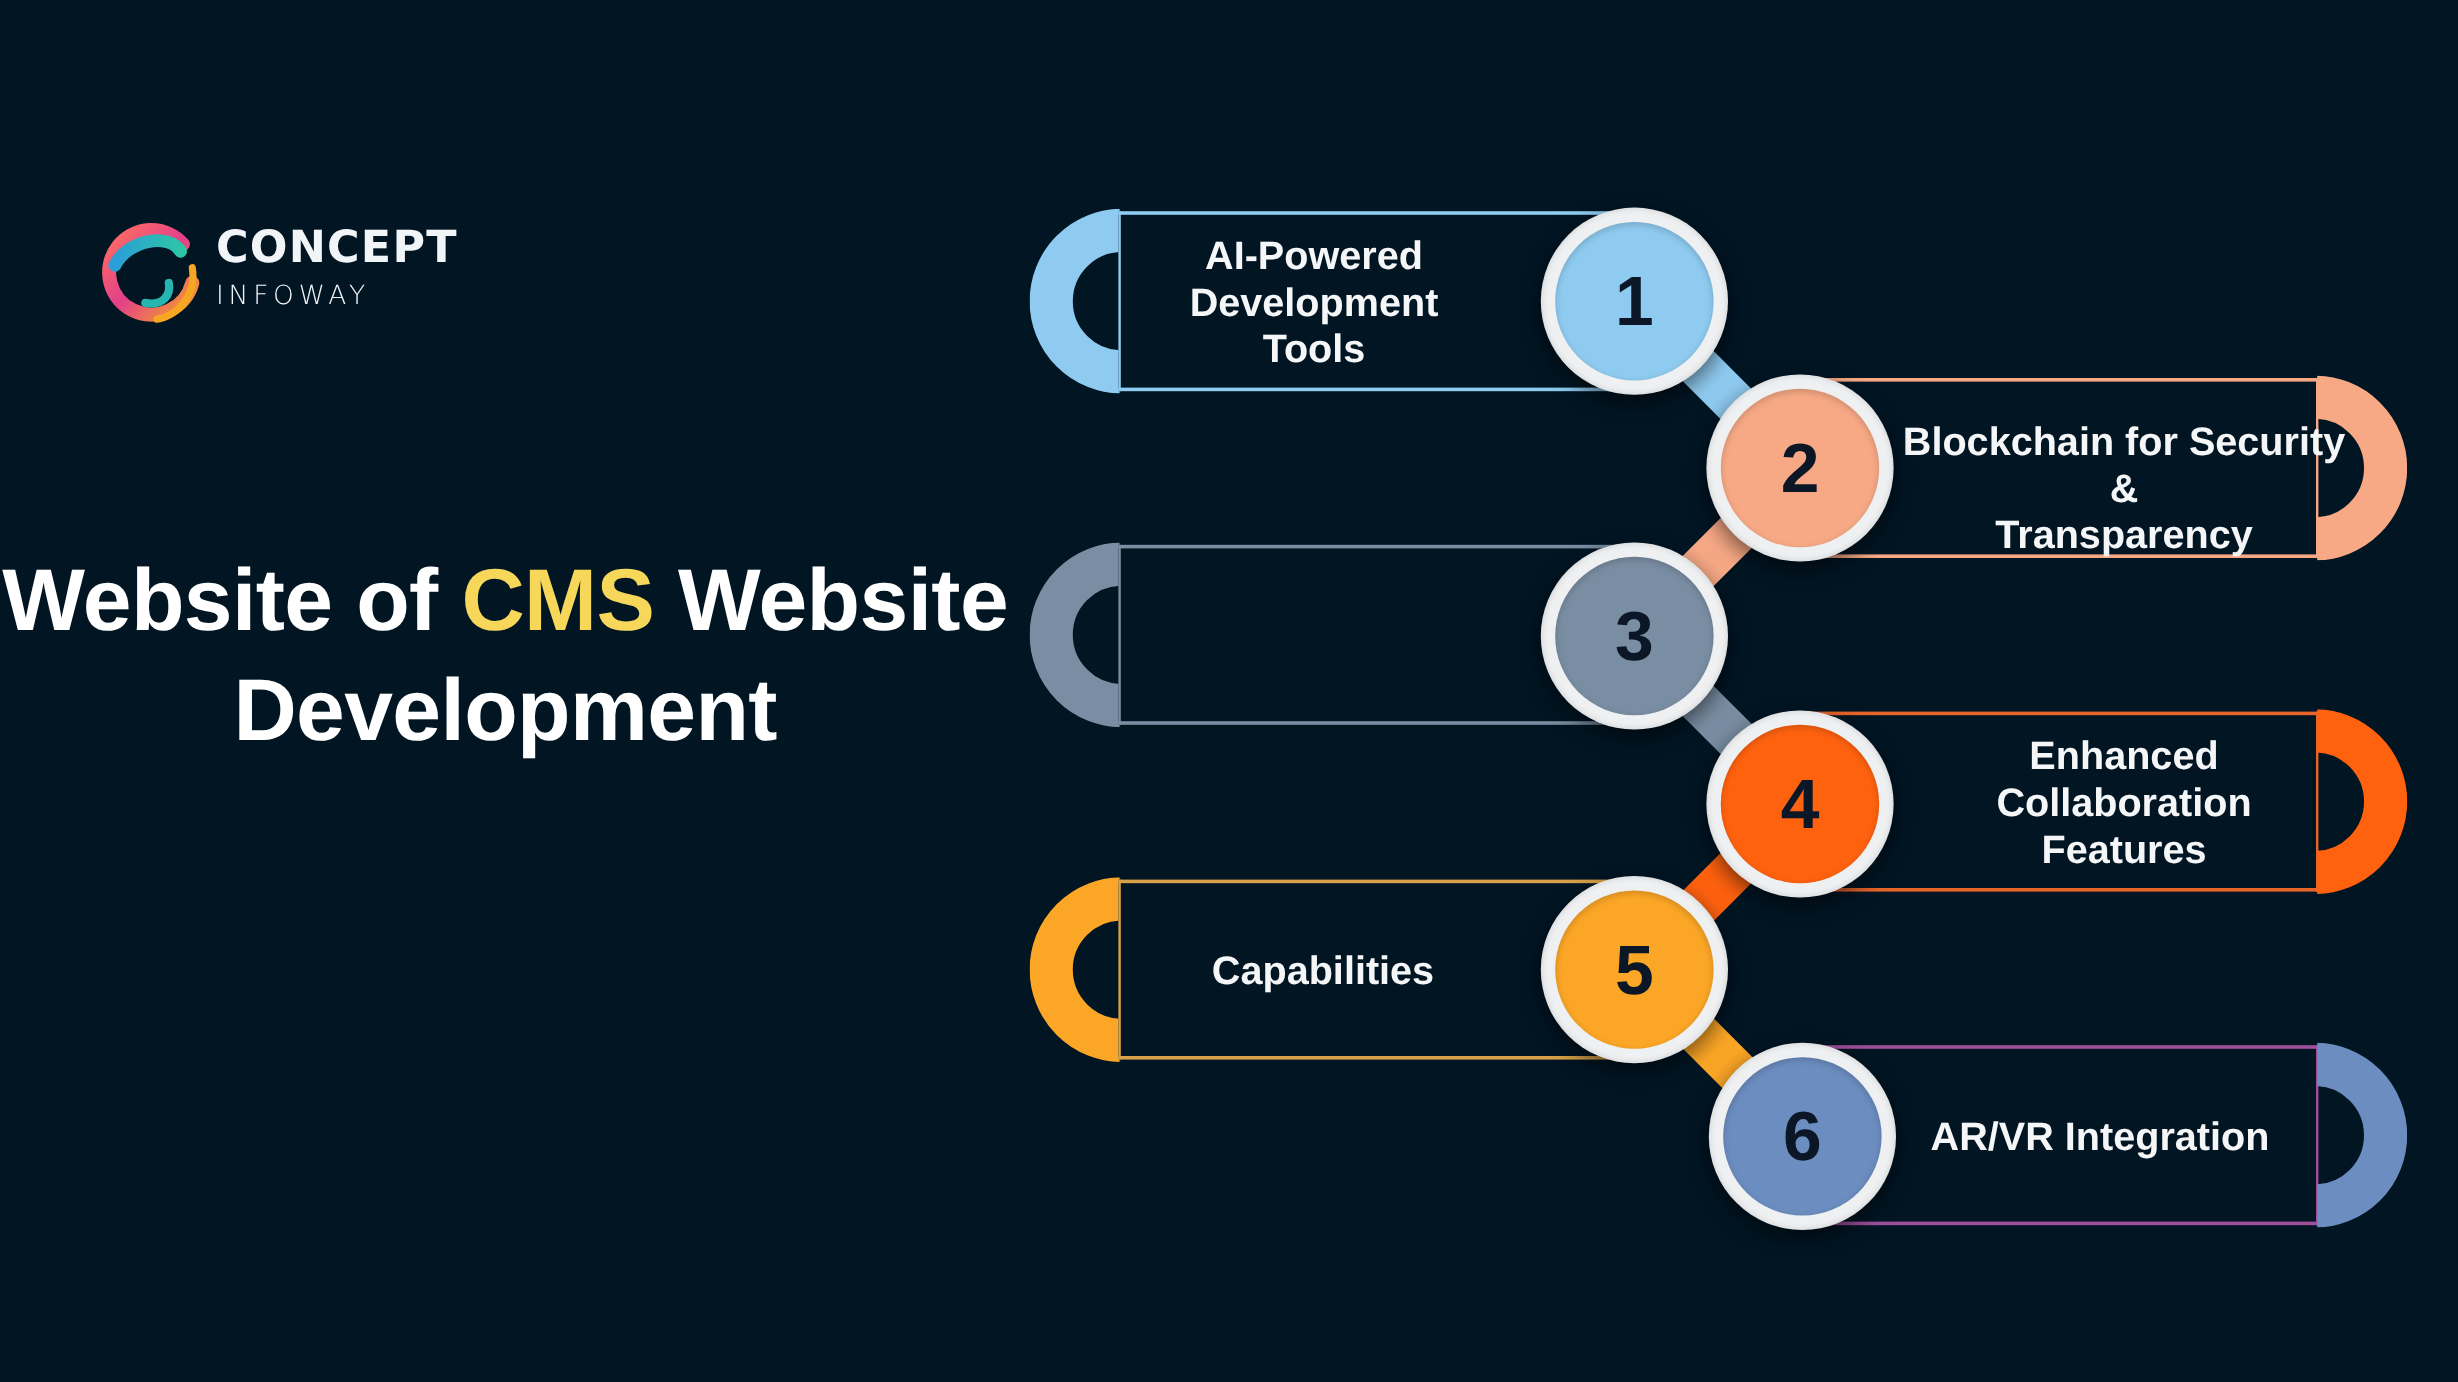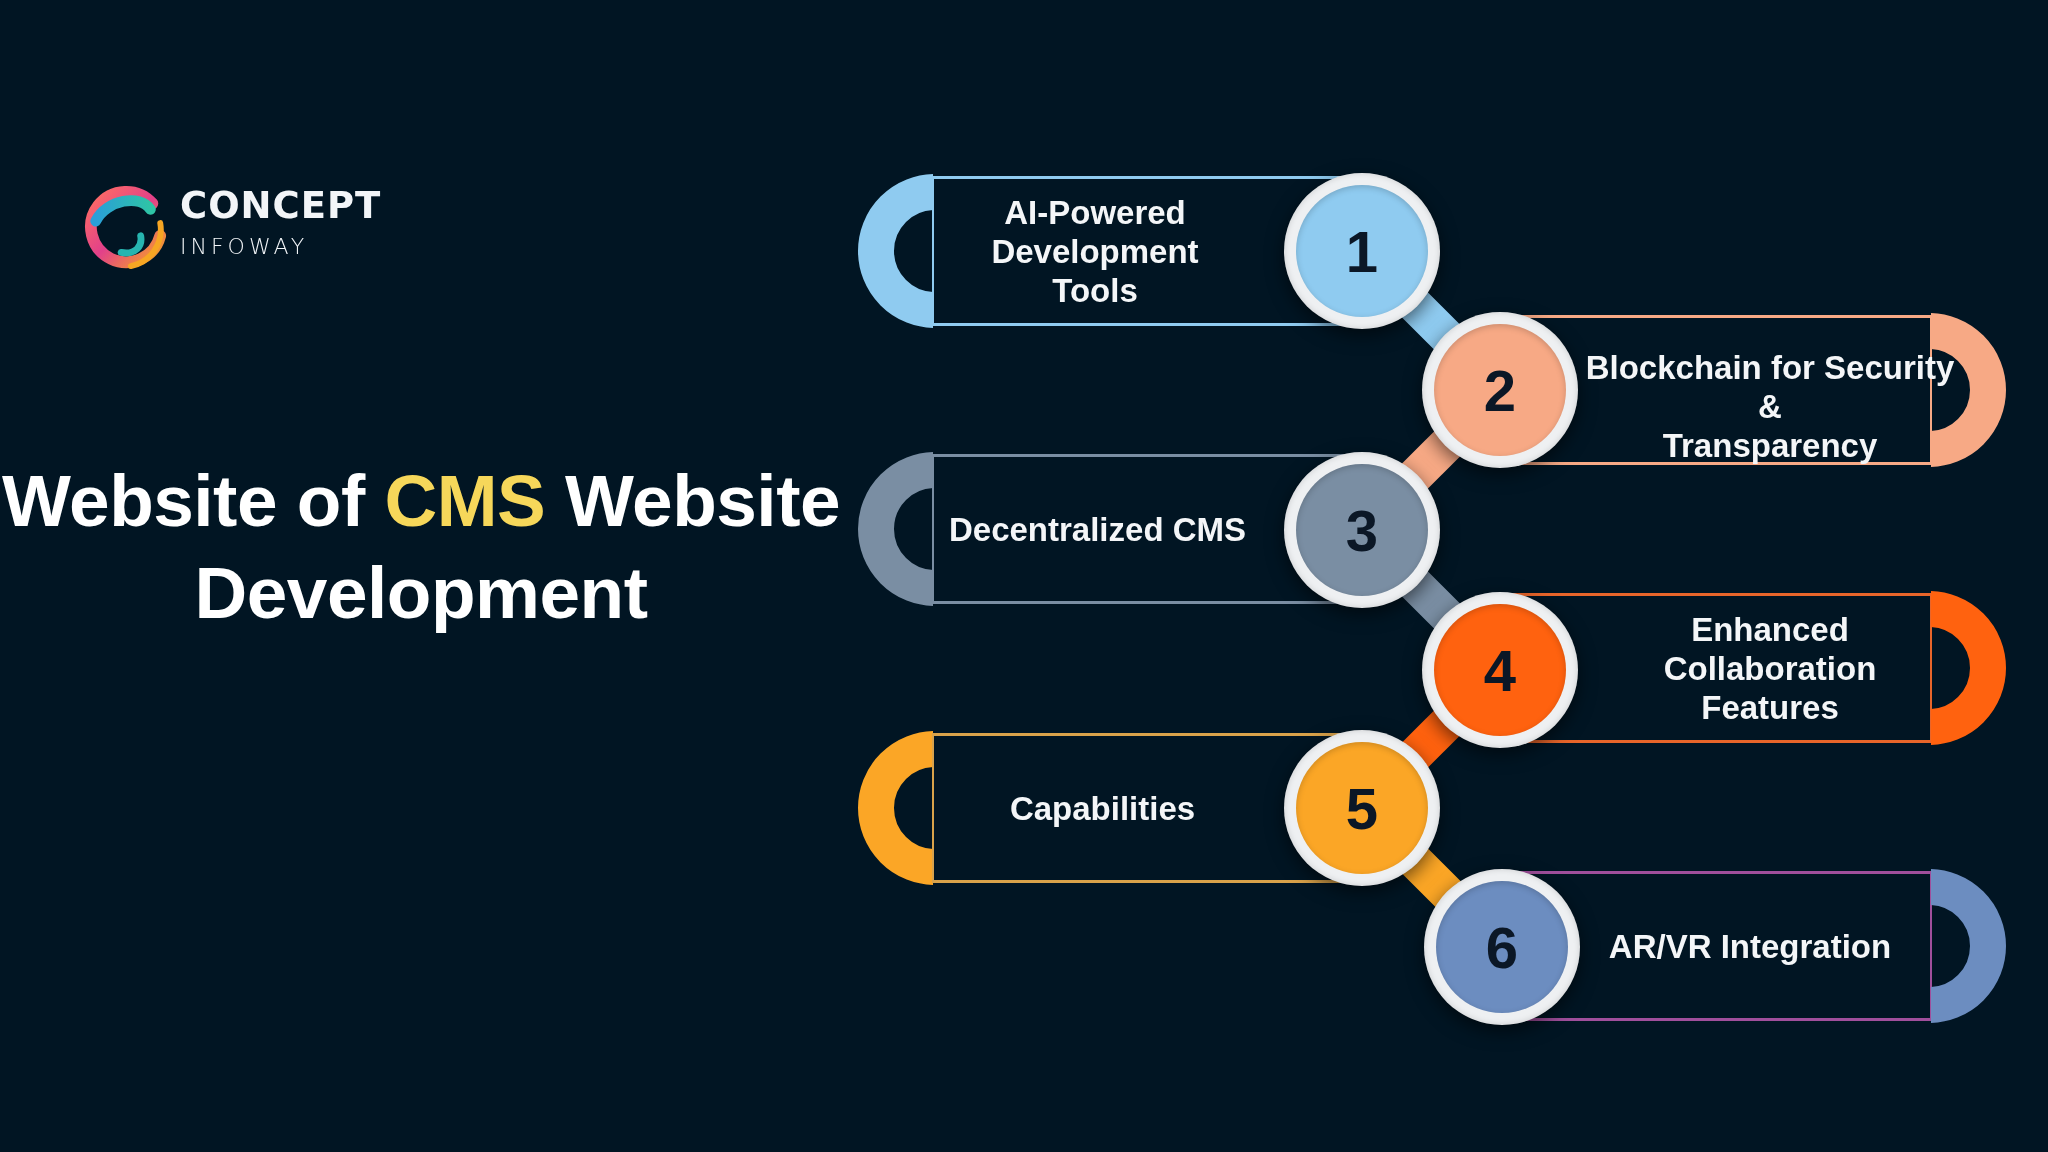--- a/index.html
+++ b/index.html
@@ -100,21 +100,20 @@
   </div>
 </div>
 
 <div>
   <div class="arc left" style="left:858px;top:452px;">
       <div class="ring" style="border-color:#7a8ea3;"></div>
     </div>
   <div class="card" style="left:932px;top:454px;width:440px;border-color:#7a8ea3;border-left:2px solid #7a8ea3;"></div>
   <div class="label" style="left:905px;top:454px;width:385px;height:150px;">
     <div>
-        <div>Decentralized CMS</div>
       </div>
   </div>
   <div class="circle" style="left:1284px;top:452px;">
     <div class="inner" style="background:#7a8ea3;">
         <span class="num">3</span>
       </div>
   </div>
 </div>
 
 <div>

